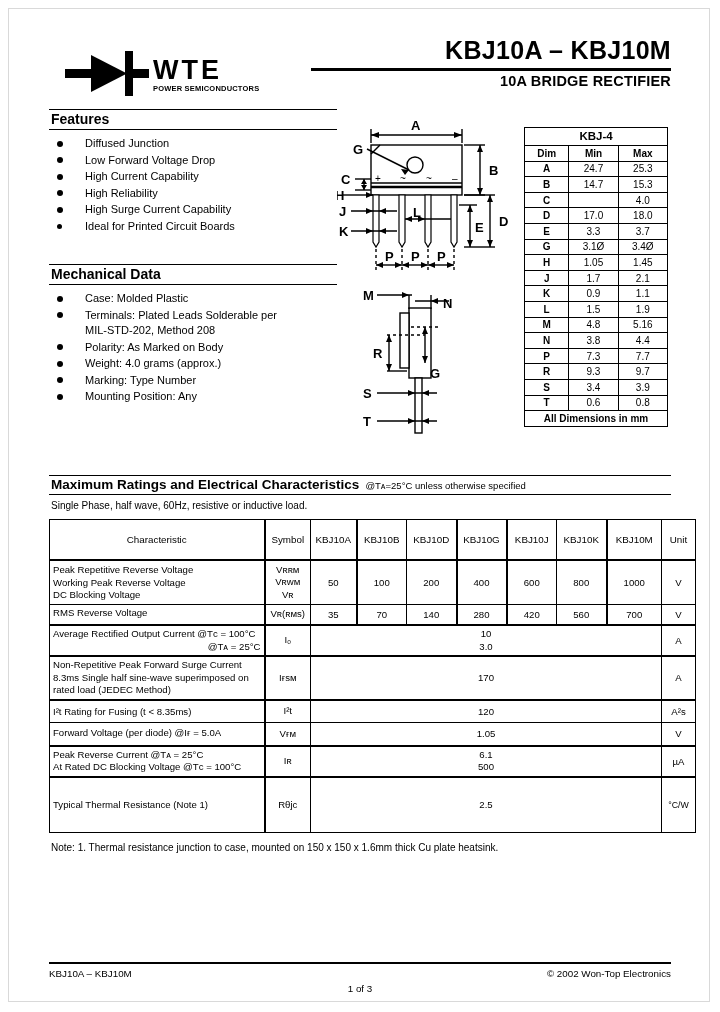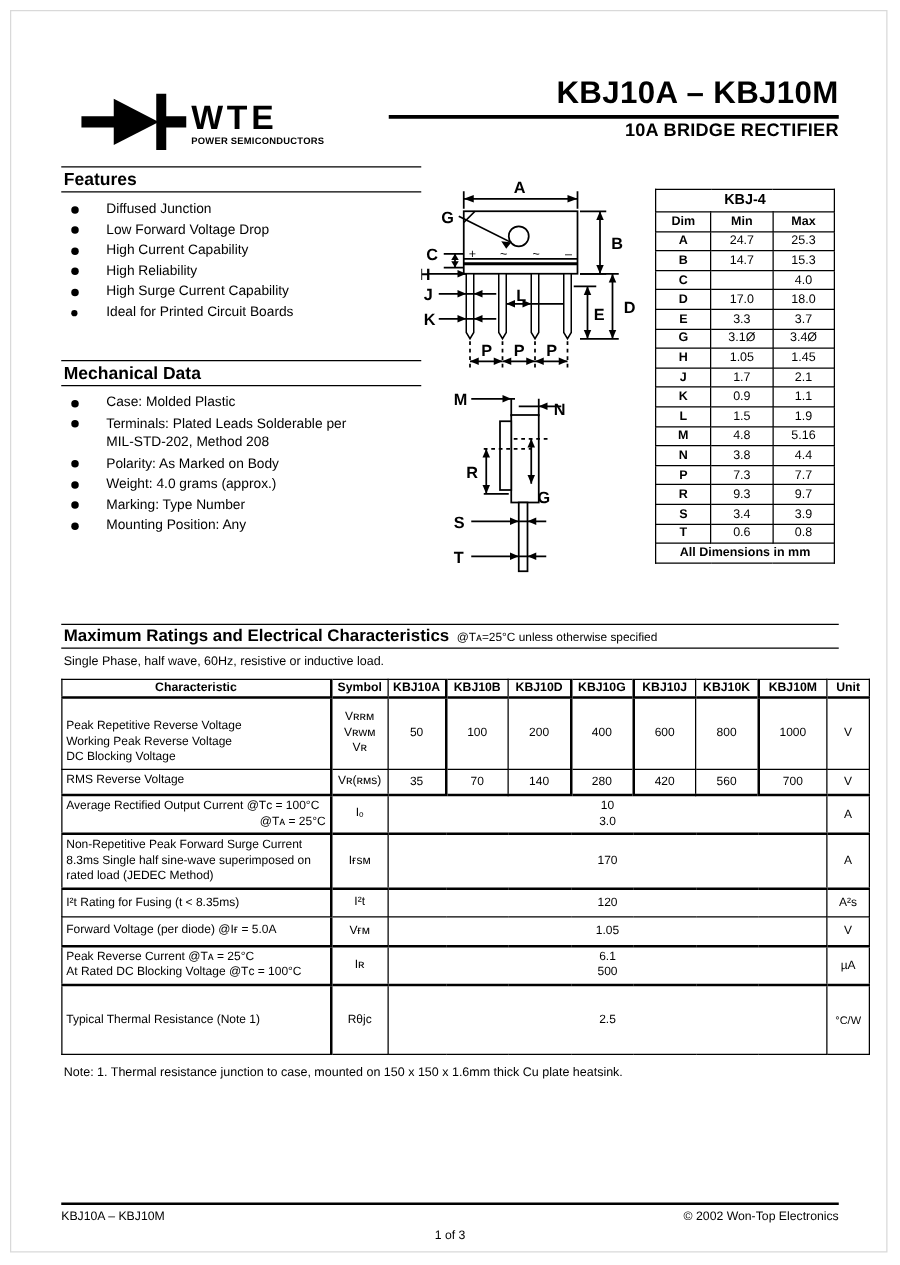--- a/index.html
+++ b/index.html
@@ -1,21 +1,21 @@
 <!DOCTYPE html>
 <html><head>
 <meta charset="utf-8">
 <style>
   html,body{margin:0;padding:0;background:#fff;}
   body{width:720px;height:1012px;font-family:"Liberation Sans",sans-serif;color:#000;position:relative;overflow:hidden;}
   .page{position:absolute;left:8px;top:8px;width:702px;height:994px;border:1px solid #d9d9d9;box-sizing:border-box;}
   .inner{position:absolute;left:40px;top:22px;width:622px;}
 
   
-  .hdr{position:relative;height:78px;margin-top:24px;}
+  .hdr{position:relative;height:78px;}
   .logo{position:absolute;left:16px;top:16px;width:200px;height:58px;}
   .logo svg{display:block;}
   .logo .wte{position:absolute;left:88px;top:10px;font-size:27px;font-weight:bold;letter-spacing:3px;line-height:1;}
   .logo .psemi{position:absolute;left:88px;top:38px;font-size:7.5px;font-weight:bold;letter-spacing:0.2px;line-height:1;}
   .title-wrap{position:absolute;right:0;top:6px;width:360px;text-align:right;}
   .title{font-size:25px;font-weight:bold;letter-spacing:.3px;line-height:1.1;}
   .title-rule{border-top:3px solid #000;margin:3px 0 2px 0;}
   .subtitle{font-size:14.5px;font-weight:bold;letter-spacing:.2px;}
 
   
@@ -46,21 +46,21 @@
   table.dim .foot{font-weight:bold;font-size:10px;height:15px;}
 
   
   .ratings{margin-top:6px;}
   .rat-head{display:flex;align-items:baseline;padding:1px 0 2px 2px;}
   .rat-head .t{font-size:13.5px;font-weight:bold;}
   .rat-head .c{font-size:9.5px;margin-left:6px;}
   .notes{font-size:10px;line-height:13px;margin:4px 0 7px 2px;}
   table.rt{border-collapse:collapse;width:100%;font-size:9.6px;table-layout:fixed;}
   table.rt td{border:1px solid #000;padding:2px 3px;vertical-align:middle;}
-  table.rt tr.hrow td{font-weight:bold;text-align:center;padding:1px 2px;font-size:9.8px;}
+  table.rt tr.hrow td{font-weight:normal;text-align:center;padding:14px 2px;font-size:9.8px;}
   table.rt .ch{text-align:left;}
   table.rt .sym{text-align:center;}
   table.rt .v{text-align:center;}
   table.rt .u{text-align:center;}
   .b2{border-left-width:2px !important;}
   .bt2{border-top-width:2px !important;}
   .bb2{border-bottom-width:2px !important;}
   .chline{display:block;line-height:12.5px;}
   .note1{font-size:10px;margin-top:9px;margin-left:2px;}
 
@@ -448,21 +448,21 @@
           <td class="b2">KBJ10B</td>
           <td style="border-left:none">KBJ10D</td>
           <td class="b2">KBJ10G</td>
           <td class="b2">KBJ10J</td>
           <td style="border-left:none">KBJ10K</td>
           <td class="b2">KBJ10M</td>
           <td>Unit</td>
         </tr>
 
         <tr>
-          <td class="ch bt2" style="padding-top:16px">
+          <td class="ch bt2" style="padding-top:3px">
             <span class="chline">Peak Repetitive Reverse Voltage</span>
             <span class="chline">Working Peak Reverse Voltage</span>
             <span class="chline">DC Blocking Voltage</span>
           </td>
           <td class="sym b2 bt2">
             <span class="chline">Vʀʀᴍ</span>
             <span class="chline">Vʀᴡᴍ</span>
             <span class="chline">Vʀ</span>
           </td>
           <td class="v bt2" style="border-left:none">50</td>

